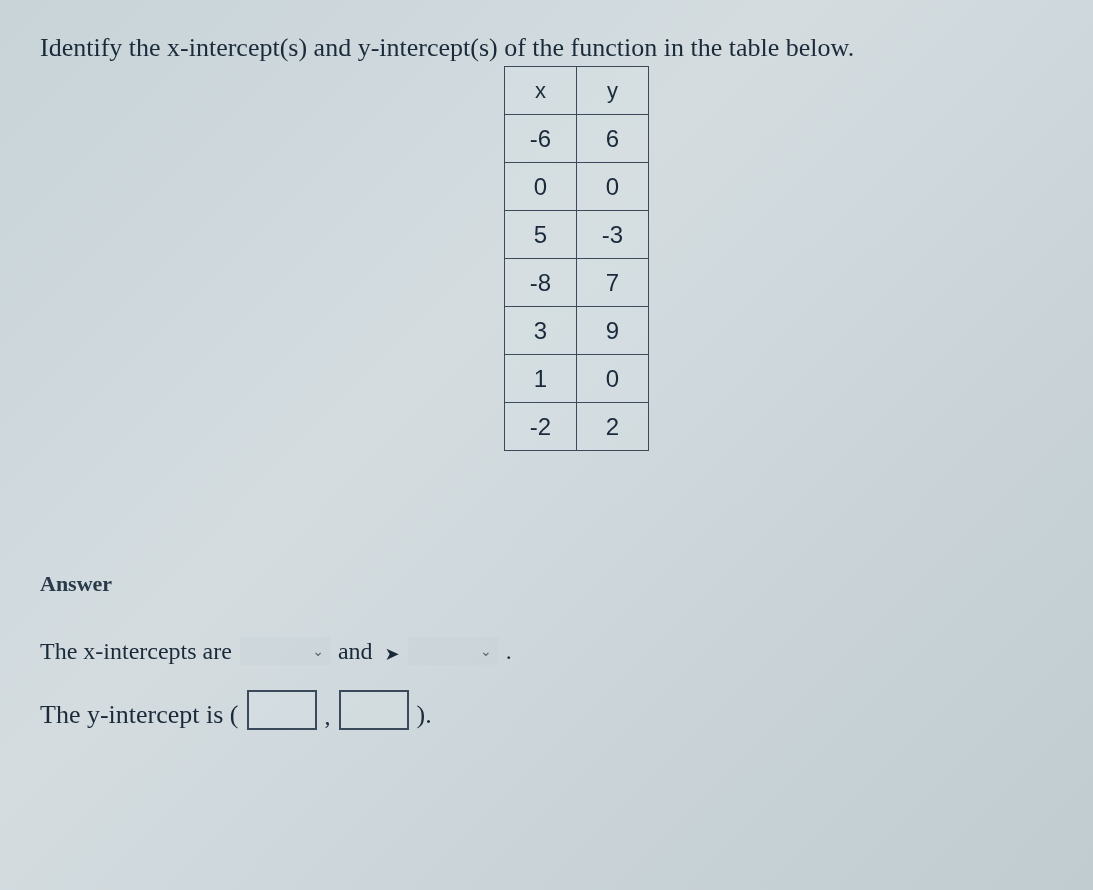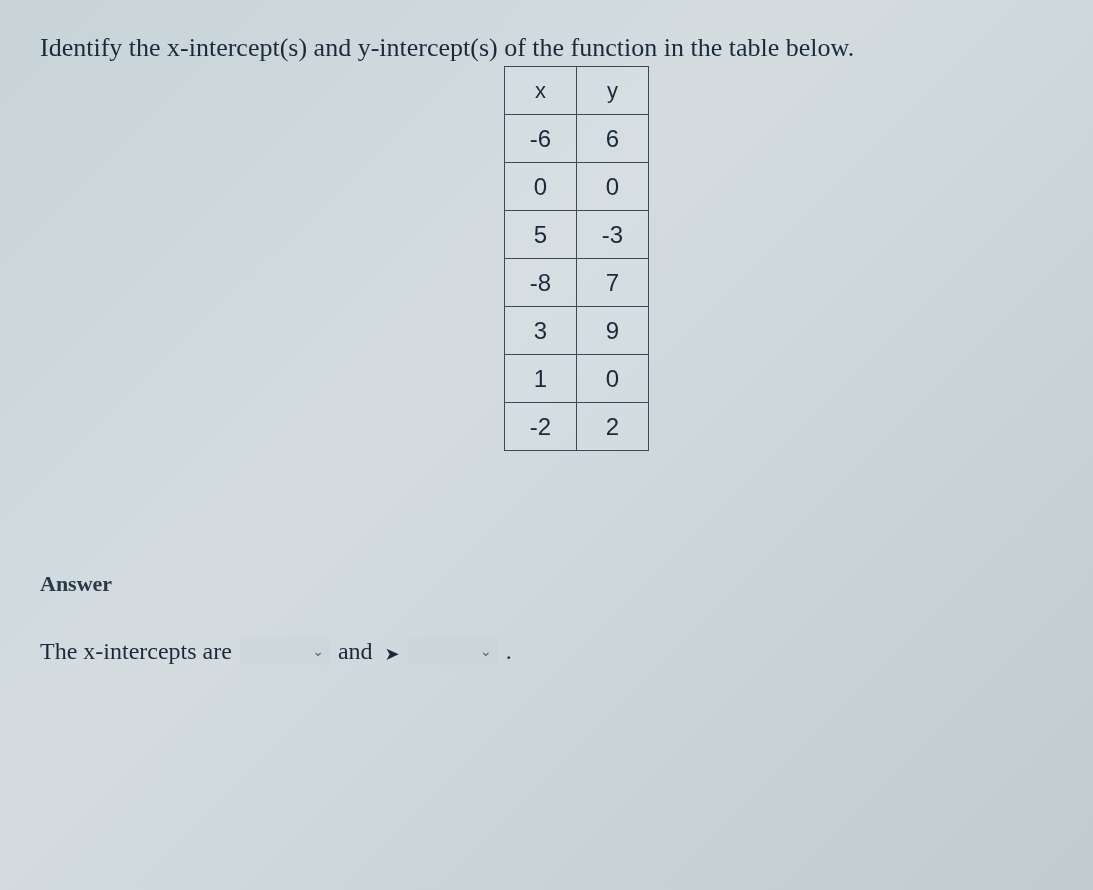--- a/index.html
+++ b/index.html
@@ -149,13 +149,20 @@
       <span class="chevron">⌄</span>
     </span>
     <span>and</span>
     <span class="cursor-icon">➤</span>
     <span class="dropdown">
       <span class="chevron">⌄</span>
     </span>
     <span class="period">.</span>
   </div>
 
+  <div class="answer-line">
+    <span class="paren">The y-intercept is (</span>
+    <span class="input-box"></span>
+    <span>,</span>
+    <span class="input-box"></span>
+    <span class="paren">).</span>
+  </div>
 </div>
 
 </body></html>

